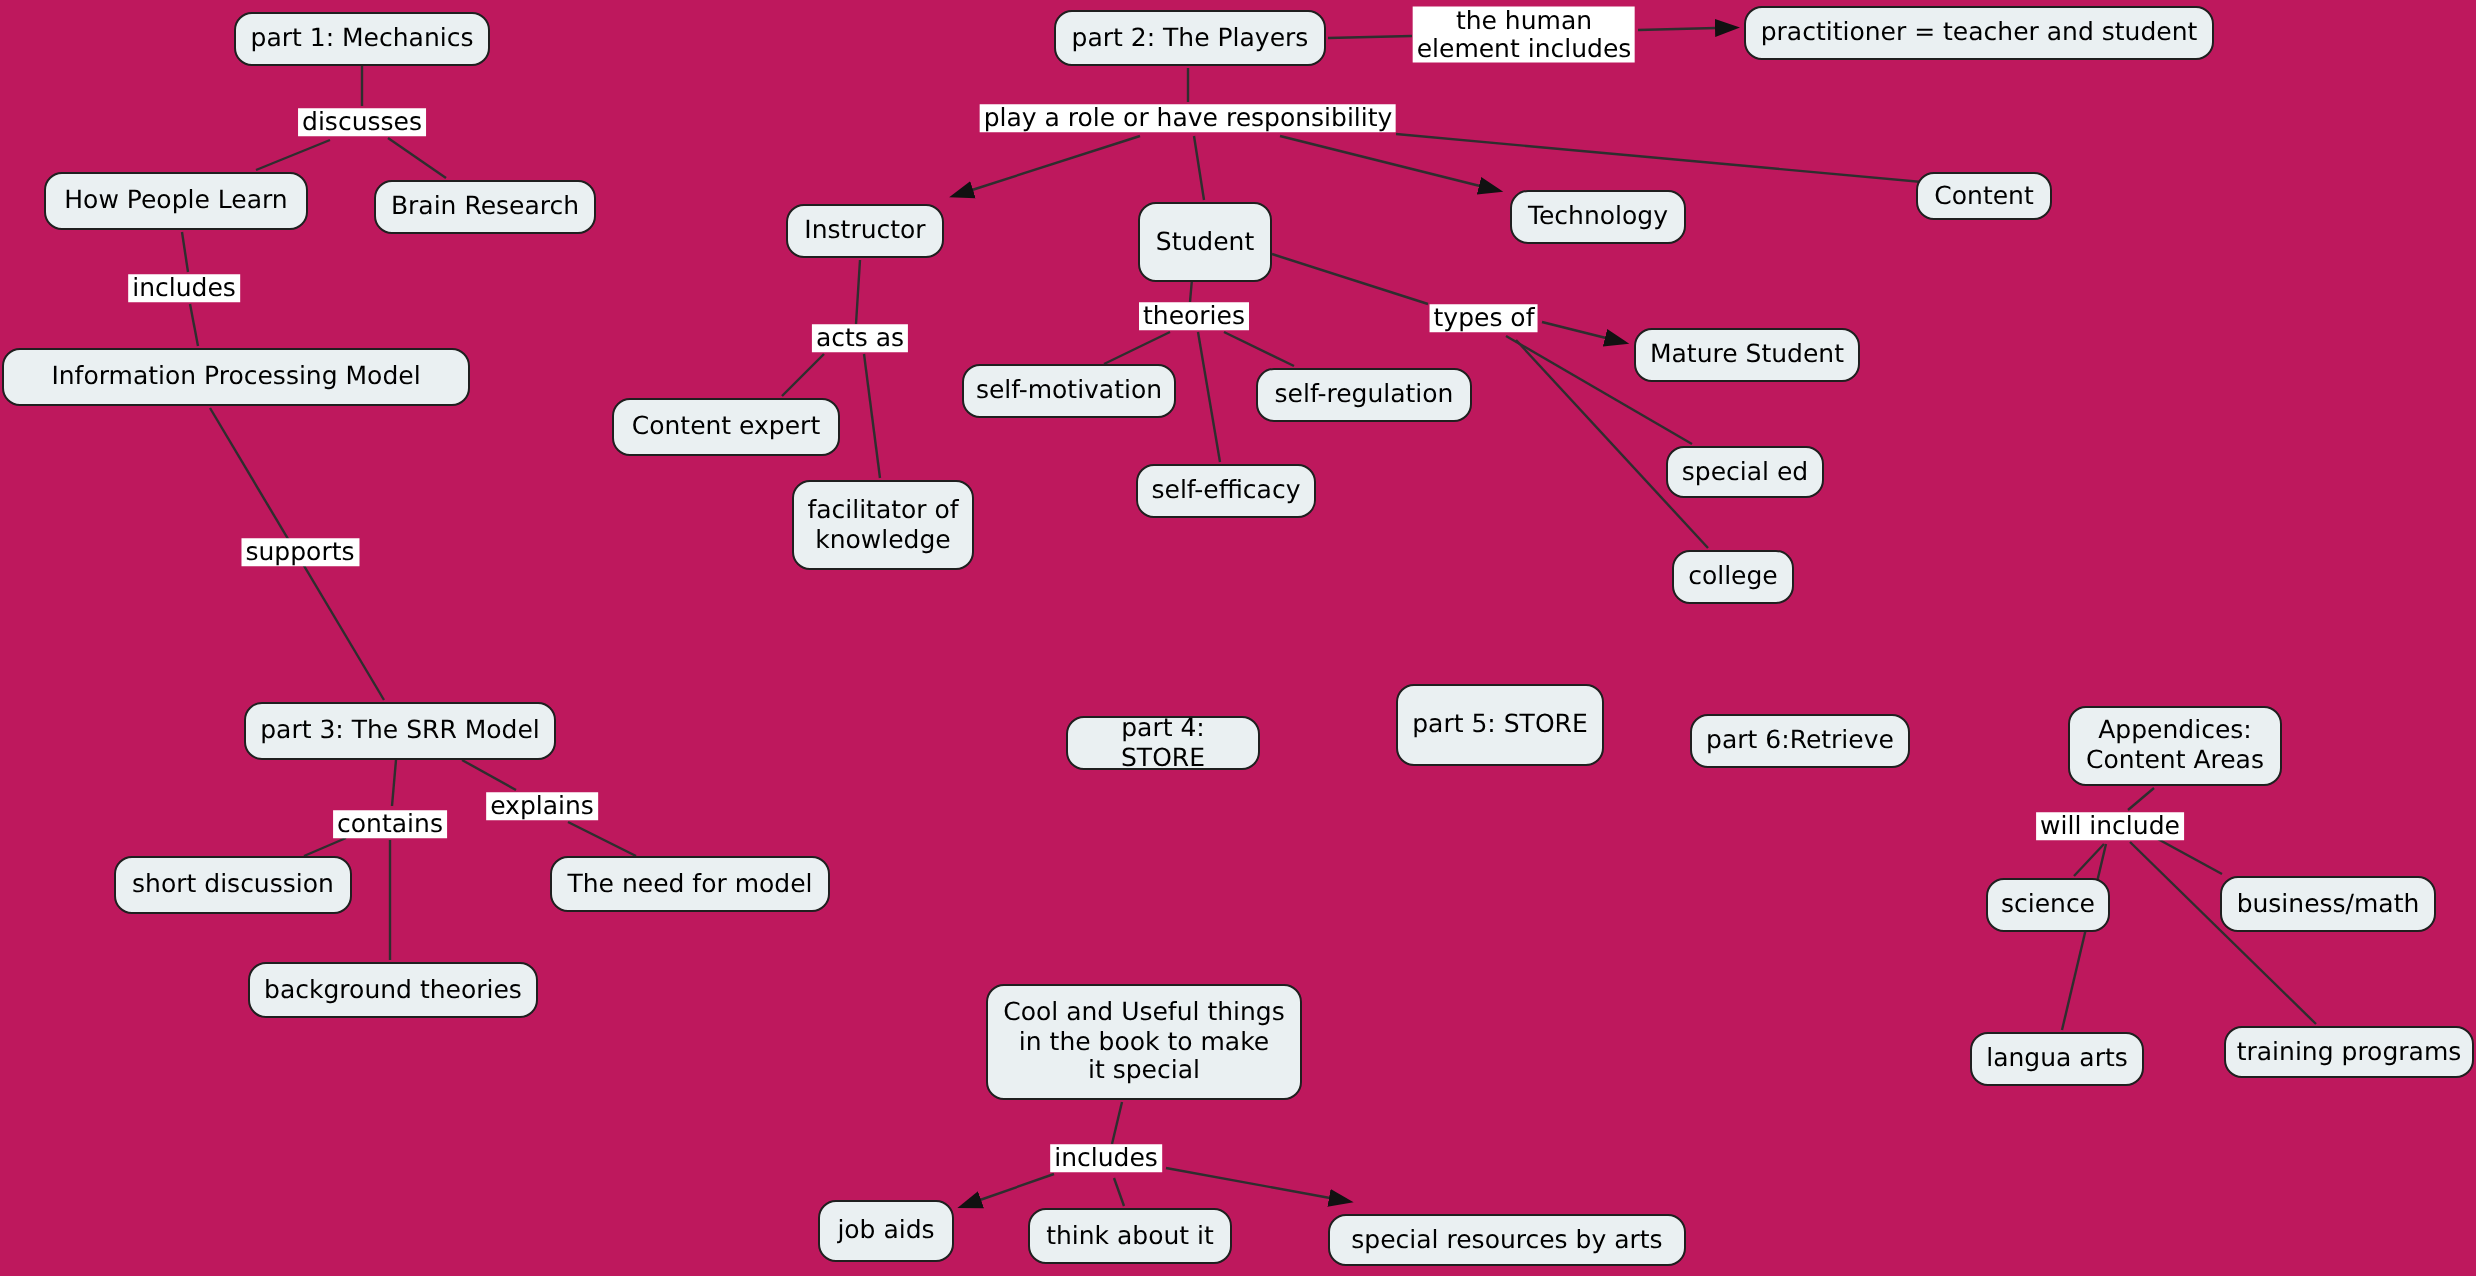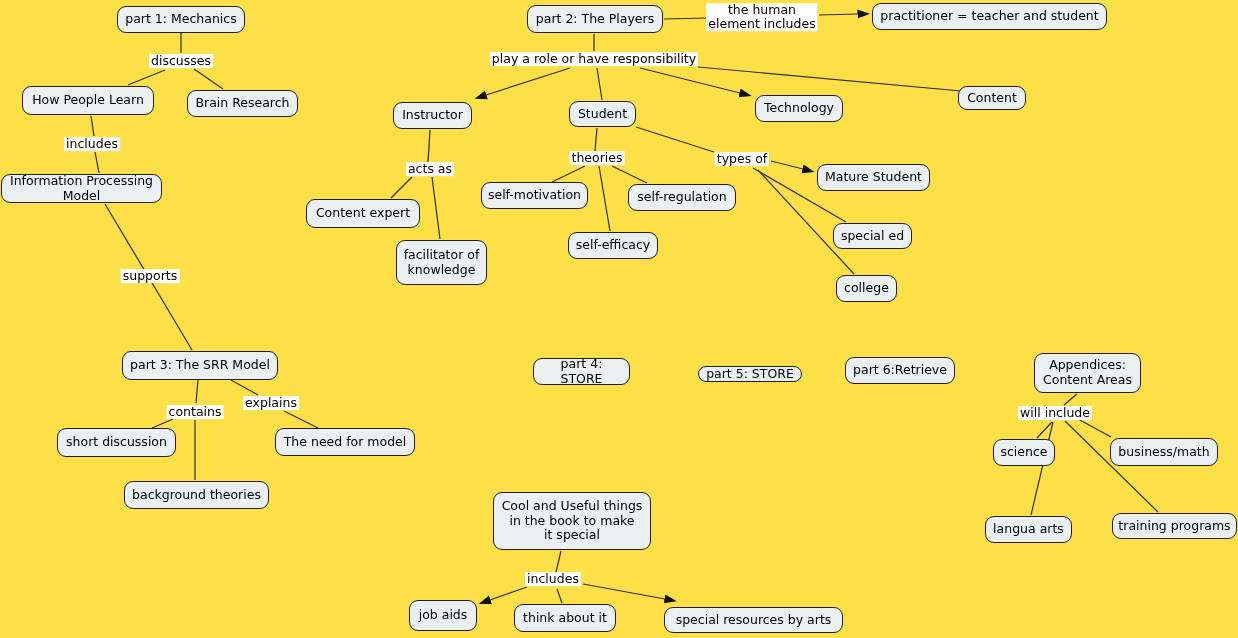--- a/index.html
+++ b/index.html
@@ -1,17 +1,17 @@
 <!DOCTYPE html>
 <html><head>
 <meta charset="utf-8">
 <style>
   html,body{margin:0;padding:0;background:#fff;}
   #map{
-    position:relative;width:1238px;height:638px;background:#fde047;overflow:hidden;
+    position:relative;width:1238px;height:638px;background:#be185d;overflow:hidden;
     font-family:"DejaVu Sans","Liberation Sans",sans-serif;color:#000;
   }
   #edges{position:absolute;left:0;top:0;z-index:1;}
   .node{
     position:absolute;box-sizing:border-box;z-index:2;
     background:#eaf0f2;border:1px solid #1f1f1f;border-radius:9px;
     display:flex;align-items:center;justify-content:center;
     text-align:center;font-size:12.5px;line-height:1.18;
     white-space:pre-line;padding:1px 4px;cursor:default;
   }
@@ -69,42 +69,42 @@
     <line x1="1065" y1="421" x2="1158" y2="512"></line>
     <line x1="561" y1="551" x2="556" y2="572"></line>
     <line x1="527" y1="587" x2="490" y2="600" marker-end="url(#ah)"></line>
     <line x1="557" y1="589" x2="562" y2="603"></line>
     <line x1="583" y1="584" x2="665" y2="599" marker-end="url(#ah)"></line>
   </svg>
 
   <div class="node" style="left:117px;top:6px;width:128px;height:27px">part 1: Mechanics</div>
   <div class="node" style="left:22px;top:86px;width:132px;height:29px">How People Learn</div>
   <div class="node" style="left:187px;top:90px;width:111px;height:27px">Brain Research</div>
-  <div class="node" style="left:1px;top:174px;width:161px;height:29px">Information Processing Model</div>
+  <div class="node" style="left:1px;top:174px;width:234px;height:29px">Information Processing Model</div>
   <div class="node" style="left:122px;top:351px;width:156px;height:29px">part 3: The SRR Model</div>
   <div class="node" style="left:57px;top:428px;width:119px;height:29px">short discussion</div>
   <div class="node" style="left:275px;top:428px;width:140px;height:28px">The need for model</div>
   <div class="node" style="left:124px;top:481px;width:145px;height:28px">background theories</div>
   <div class="node" style="left:527px;top:5px;width:136px;height:28px">part 2: The Players</div>
   <div class="node" style="left:872px;top:3px;width:235px;height:27px">practitioner = teacher and student</div>
   <div class="node" style="left:393px;top:102px;width:79px;height:27px">Instructor</div>
-  <div class="node" style="left:569px;top:101px;width:67px;height:26px">Student</div>
+  <div class="node" style="left:569px;top:101px;width:67px;height:40px">Student</div>
   <div class="node" style="left:755px;top:95px;width:88px;height:27px">Technology</div>
   <div class="node" style="left:958px;top:86px;width:68px;height:24px">Content</div>
   <div class="node" style="left:306px;top:199px;width:114px;height:29px">Content expert</div>
   <div class="node" style="left:396px;top:240px;width:91px;height:45px">facilitator of
 knowledge</div>
   <div class="node" style="left:481px;top:182px;width:107px;height:27px">self-motivation</div>
   <div class="node" style="left:628px;top:184px;width:108px;height:27px">self-regulation</div>
   <div class="node" style="left:568px;top:232px;width:90px;height:27px">self-efficacy</div>
   <div class="node" style="left:817px;top:164px;width:113px;height:27px">Mature Student</div>
   <div class="node" style="left:833px;top:223px;width:79px;height:26px">special ed</div>
   <div class="node" style="left:836px;top:275px;width:61px;height:27px">college</div>
   <div class="node" style="left:533px;top:358px;width:97px;height:27px">part 4: STORE</div>
-  <div class="node" style="left:698px;top:366px;width:104px;height:16px">part 5: STORE</div>
+  <div class="node" style="left:698px;top:342px;width:104px;height:41px">part 5: STORE</div>
   <div class="node" style="left:845px;top:357px;width:110px;height:27px">part 6:Retrieve</div>
   <div class="node" style="left:1034px;top:353px;width:107px;height:40px">Appendices:
 Content Areas</div>
   <div class="node" style="left:993px;top:439px;width:62px;height:27px">science</div>
   <div class="node" style="left:1110px;top:438px;width:108px;height:28px">business/math</div>
   <div class="node" style="left:985px;top:516px;width:87px;height:27px">langua arts</div>
   <div class="node" style="left:1112px;top:513px;width:125px;height:26px">training programs</div>
   <div class="node" style="left:493px;top:492px;width:158px;height:58px">Cool and Useful things
 in the book to make
 it special</div>

